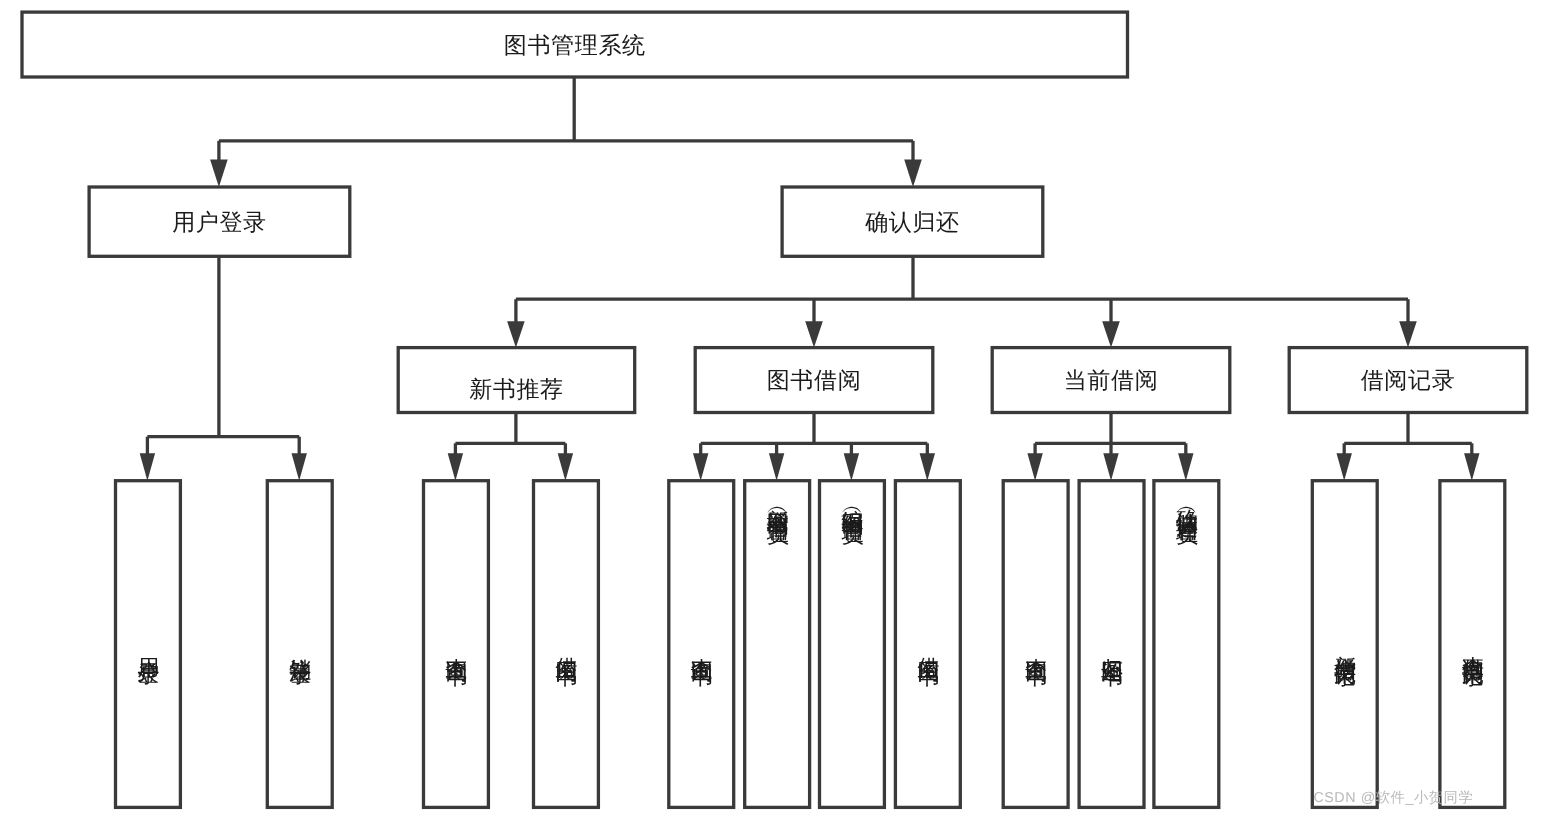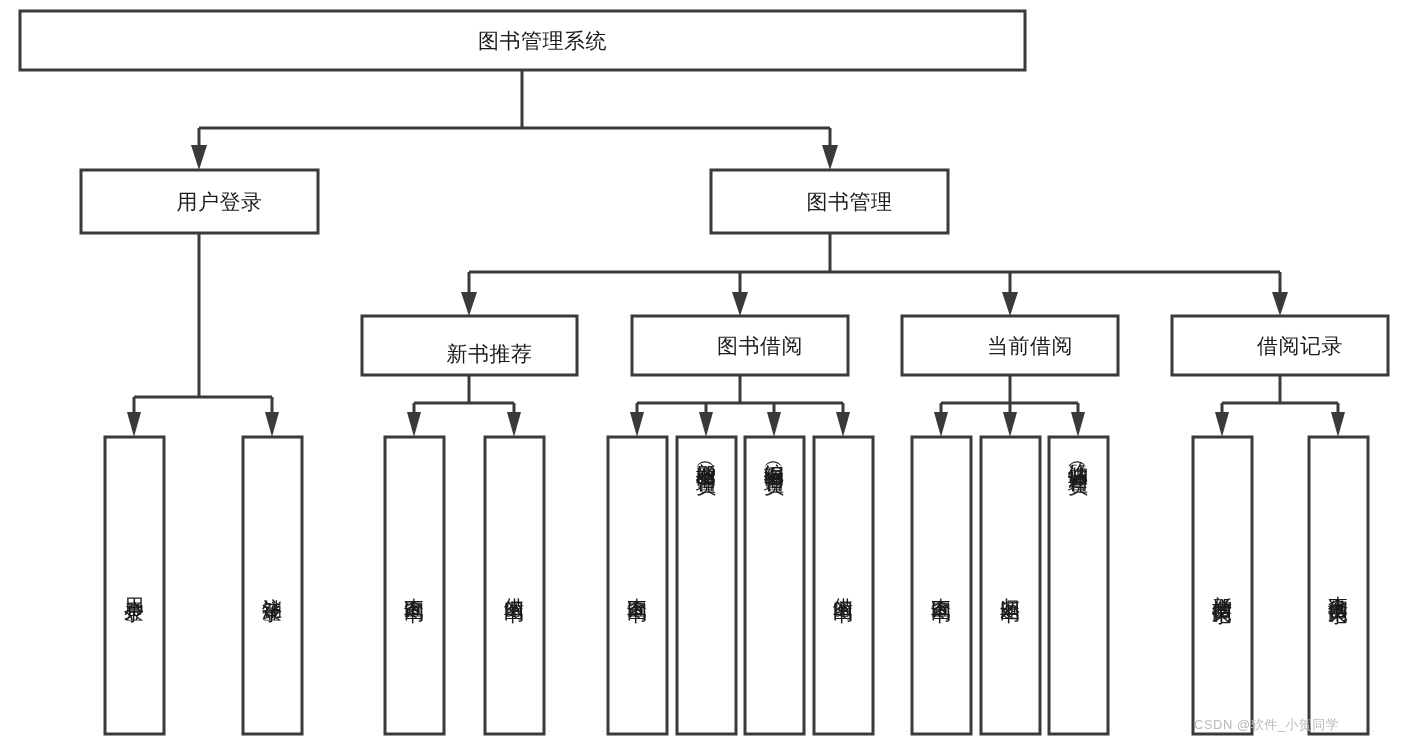--- a/index.html
+++ b/index.html
@@ -43,21 +43,20 @@
   .node-label-h {
     position: absolute;
     display: flex;
     align-items: center;
     justify-content: center;
     color: #1b1b1b;
     font-size: 21px;
     letter-spacing: 0.5px;
     white-space: nowrap;
     pointer-events: none;
-    margin-left: 20px;
   }
   .node-label-v {
     position: absolute;
     display: flex;
     align-items: center;
     justify-content: center;
     color: #1b1b1b;
     font-size: 20px;
     writing-mode: vertical-rl;
     text-orientation: upright;
@@ -181,21 +180,21 @@
     <rect class="node-box" x="981" y="437" width="59" height="297"></rect>
     <rect class="node-box" x="1049" y="437" width="59" height="297"></rect>
 
     <rect class="node-box" x="1193" y="437" width="59" height="297"></rect>
     <rect class="node-box" x="1309" y="437" width="59" height="297"></rect>
   </svg>
 
   <div class="node-label-h" style="left:20px; top:11px; width:1005px; height:59px;">图书管理系统</div>
 
   <div class="node-label-h" style="left:81px; top:170px; width:237px; height:63px;">用户登录</div>
-  <div class="node-label-h" style="left:711px; top:170px; width:237px; height:63px;">图书管理</div>
+  <div class="node-label-h" style="left:711px; top:170px; width:237px; height:63px;">确认归还</div>
 
   <div class="node-label-h" style="left:362px; top:316px; width:215px; height:75px;">新书推荐</div>
   <div class="node-label-h" style="left:632px; top:316px; width:216px; height:59px;">图书借阅</div>
   <div class="node-label-h" style="left:902px; top:316px; width:216px; height:59px;">当前借阅</div>
   <div class="node-label-h" style="left:1172px; top:316px; width:216px; height:59px;text-align:right;">借阅记录</div>
 
   <div class="node-label-v" style="left:105px; top:437px; width:59px; height:297px;">用户登录</div>
   <div class="node-label-v" style="left:243px; top:437px; width:59px; height:297px;">注销登录</div>
 
   <div class="node-label-v" style="left:385px; top:437px; width:59px; height:297px;">查询图书</div>

